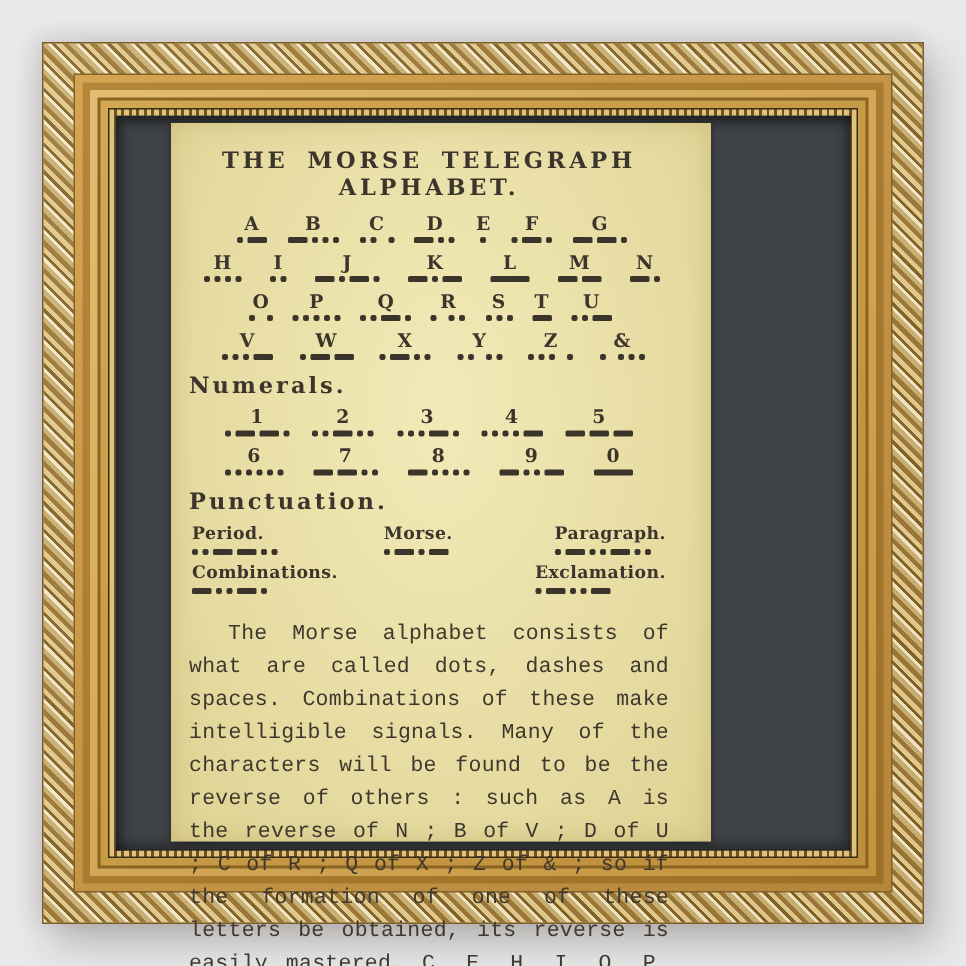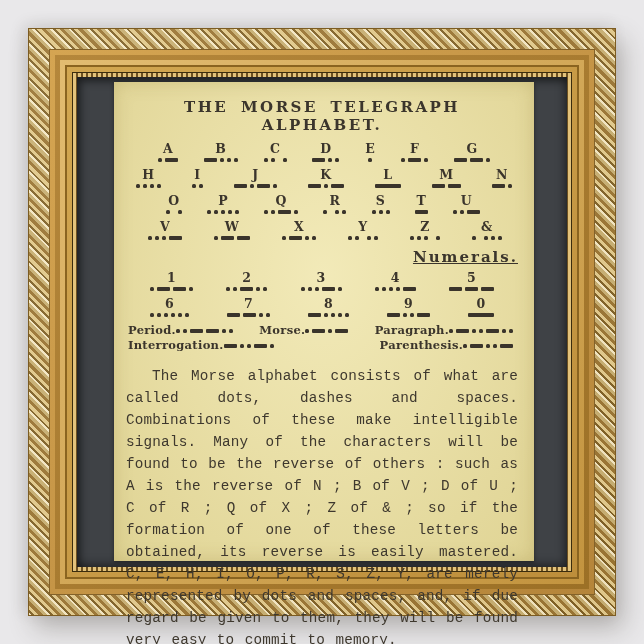--- a/index.html
+++ b/index.html
@@ -30,27 +30,27 @@
   .f5{position:absolute;inset:2px;background:linear-gradient(135deg,#d2a751,#bd8e3b);}
   .f6{position:absolute;inset:5px;background:#3a2c0e;}
   .f7{position:absolute;inset:1px;background:repeating-linear-gradient(90deg,#e2c27b 0 3px,#6e5120 3px 5px);}
   
   .mat{
     position:absolute;inset:4px;background:#3f4246;
     box-shadow:inset 3px 4px 8px rgba(0,0,0,.55), inset -3px -4px 8px rgba(0,0,0,.35);
   }
   
   .paper{
-    position:absolute;left:37px;top:5px;width:420px;height:479px;
+    position:absolute;left:37px;top:5px;width:360px;height:479px;
     box-sizing:border-box;
     background:#ebe1a5;
     background-image:radial-gradient(ellipse at 50% 40%, rgba(255,250,220,.35), rgba(170,150,70,.18));
     box-shadow:0 1px 4px rgba(0,0,0,.45), inset 0 0 18px rgba(140,115,45,.25);
     color:#3b352c;
-    padding:14px 16px 0 12px;
+    padding:14px 28px 0 12px;
   }
   .p-title{
     text-align:center;font-size:15px;font-weight:bold;
     letter-spacing:2.5px;word-spacing:5px;margin:2px 0 9px 0;
   }
   
   .code-row{display:flex;justify-content:space-between;align-items:flex-end;margin-bottom:5px;}
   .alpha-row:nth-child(1){padding:0 28px 0 32px;}
   .alpha-row:nth-child(2){padding:0 6px 0 10px;}
   .alpha-row:nth-child(3){padding:0 38px 0 40px;}
@@ -58,25 +58,25 @@
   .num-row{padding:0 24px;}
   .cell{display:flex;flex-direction:column;align-items:center;}
   .cell-letter{font-size:12.5px;font-weight:bold;line-height:11px;letter-spacing:.5px;}
   .cell-code{display:flex;align-items:center;height:9px;margin-top:1px;}
   .m-dot{width:4px;height:4px;background:#3a342b;border-radius:1.5px;margin-right:3px;}
   .m-dash{width:13px;height:4px;background:#3a342b;border-radius:1px;margin-right:3px;}
   .m-ldash{width:26px;height:4px;background:#3a342b;border-radius:1px;margin-right:3px;}
   .m-gap{width:5px;height:1px;}
   .cell-code :last-child{margin-right:0;}
   .section-head{
-    text-align:right;font-size:15px;font-weight:bold;
-    letter-spacing:2px;margin:6px 0 6px 0;text-decoration:underline;
+    text-align:left;font-size:15px;font-weight:bold;
+    letter-spacing:2px;margin:6px 0 6px 0;
   }
   .punct-row{padding:0 2px;margin-bottom:3px;align-items:flex-start;}
-  .pcell{display:flex;flex-direction:row;align-items:flex-start;}
+  .pcell{display:flex;flex-direction:column;align-items:flex-start;}
   .pcell-label{font-size:11.5px;font-weight:bold;letter-spacing:.3px;line-height:12px;}
   .pcell-code{display:flex;align-items:center;height:9px;margin-top:2px;}
   .p-body{
     margin-top:14px;
     font-family:Liberation Mono, monospace;
     font-size:14.3px;line-height:22px;
     text-align:justify;text-indent:26px;
     letter-spacing:.2px;word-spacing:1.5px;
     color:#3e382e;
   }
@@ -424,20 +424,21 @@
                           </div>
                           <div class="cell">
                             <span class="cell-letter">0</span>
                             <span class="cell-code">
                               <span class="m-ldash"></span>
                             </span>
                           </div>
                         </div>
                       </div>
 
+                    <div class="section-head">Punctuation.</div>
 
                     <div id="punct-rows">
                         <div class="code-row punct-row">
                           <div class="pcell">
                             <span class="pcell-label">Period.</span>
                             <span class="pcell-code">
                               <span class="m-dot"></span>
                               <span class="m-dot"></span>
                               <span class="m-dash"></span>
                               <span class="m-dash"></span>
@@ -462,31 +463,31 @@
                               <span class="m-dot"></span>
                               <span class="m-dot"></span>
                               <span class="m-dash"></span>
                               <span class="m-dot"></span>
                               <span class="m-dot"></span>
                             </span>
                           </div>
                         </div>
                         <div class="code-row punct-row">
                           <div class="pcell">
-                            <span class="pcell-label">Interrogation.</span>
+                            <span class="pcell-label">Combinations.</span>
                             <span class="pcell-code">
                               <span class="m-dash"></span>
                               <span class="m-dot"></span>
                               <span class="m-dot"></span>
                               <span class="m-dash"></span>
                               <span class="m-dot"></span>
                             </span>
                           </div>
                           <div class="pcell">
-                            <span class="pcell-label">Parenthesis.</span>
+                            <span class="pcell-label">Exclamation.</span>
                             <span class="pcell-code">
                               <span class="m-dot"></span>
                               <span class="m-dash"></span>
                               <span class="m-dot"></span>
                               <span class="m-dot"></span>
                               <span class="m-dash"></span>
                             </span>
                           </div>
                         </div>
                       </div>

